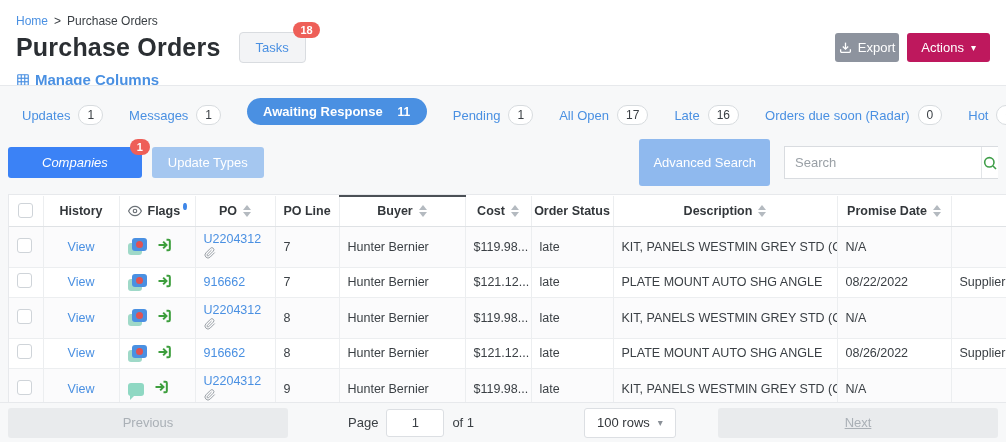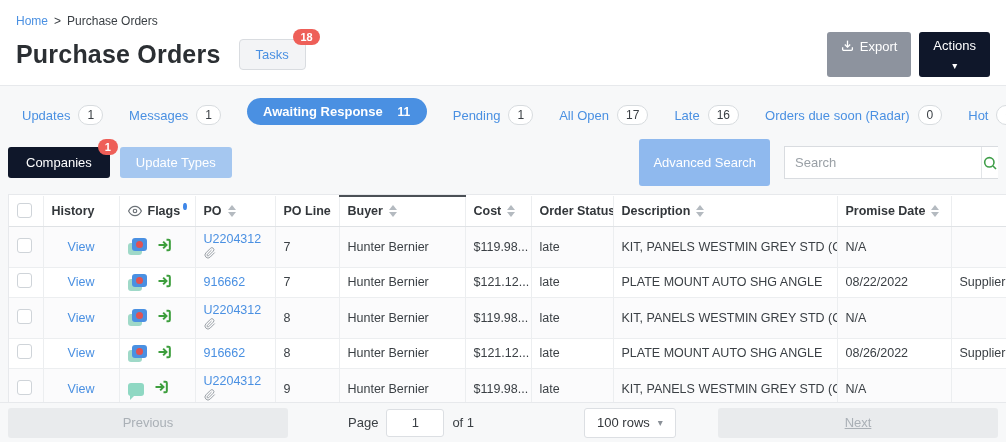--- a/index.html
+++ b/index.html
@@ -12,45 +12,45 @@
   .breadcrumb { font-size:12px; color:#3b4045; display:flex; gap:6px; align-items:center; }
   .breadcrumb .bc-home { color:#4a90e2; cursor:pointer; }
   .title-row { display:flex; align-items:center; margin-top:4px; }
   .page-title { font-size:25px; font-weight:bold; color:#2b2f33; letter-spacing:.2px; }
   .tasks-wrap { position:relative; margin-left:18px; }
   .tasks-btn { background:#f3f4f6; border:1px solid #d9dce0; color:#4a90e2; font-size:13px;
     padding:7px 16px; border-radius:4px; cursor:pointer; }
   .badge { position:absolute; top:-10px; right:-14px; background:#ee5f58; color:#fff;
     font-size:11px; font-weight:bold; border-radius:10px; padding:2px 7px; min-width:14px; text-align:center; }
   .top-actions { margin-left:auto; display:flex; gap:8px; }
-  .btn-export { background:#8d939e; color:#fff; border:none; font-size:13px; padding:7px 14px;
-    border-radius:3px; cursor:pointer; display:flex; gap:6px; }
-  .btn-actions { background:#0f172a; color:#fff; border:none; font-size:13px; padding:6px 14px;
-    border-radius:3px; cursor:pointer; display:flex; align-items:center; gap:7px;flex-direction:column; }
+  .btn-export { background:#8d939e; color:#fff; border:none; font-size:13px; padding:7px 4px;
+    border-radius:3px; cursor:pointer; display:flex; align-items:center; gap:6px; }
+  .btn-actions { background:#be185d; color:#fff; border:none; font-size:13px; padding:6px 14px;
+    border-radius:3px; cursor:pointer; display:flex; align-items:center; gap:7px; }
   .chev { font-size:10px; }
   .manage-cols { display:flex; align-items:center; gap:5px; color:#4a90e2; font-size:15px;
     font-weight:bold; margin-top:8px; cursor:pointer; width:max-content; }
 
   
   .panel { position:absolute; left:0; right:0; top:85px; bottom:0; background:#f7f8f9;
     border-top:1px solid #e7e9ec; }
 
   
   .tabs { display:flex; align-items:flex-end; gap:26px; padding:12px 16px 10px 22px; font-size:13px; }
   .tab { display:flex; align-items:center; gap:8px; color:#4a90e2; cursor:pointer; white-space:nowrap; }
   .tab .count { background:#fff; border:1px solid #d8dcdf; color:#3b4045; border-radius:11px;
     font-size:12px; padding:2px 8px; min-width:14px; text-align:center; }
   .tab.active { background:#4a90e2; color:#fff; border-radius:15px; padding:6px 16px; font-weight:bold; gap:14px; }
   .tab.active .count { background:transparent; border:none; color:#fff; padding:0; font-weight:bold; }
 
   
   .toolbar { display:flex; align-items:center; padding:4px 8px 8px 8px; }
   .btn-companies-wrap { position:relative; }
-  .btn-companies { background:#0f172a; color:#fff; border:none; font-size:13px; padding:8px 18px;
-    border-radius:3px; cursor:pointer; }
+  .btn-companies { background:#3b82f6; color:#fff; border:none; font-size:13px; padding:8px 34px;
+    border-radius:3px; cursor:pointer;font-style:italic; }
   .btn-companies-wrap .badge { top:-8px; right:-8px; }
   .btn-updtypes { background:#a5c7f0; color:#fff; border:none; font-size:13px; padding:8px 16px;
     border-radius:3px; margin-left:10px; cursor:pointer; }
   .search-group { margin-left:auto; display:flex; align-items:center; }
   .btn-advsearch { background:#8fb9ee; color:#fff; border:none; font-size:13px; padding:16px 14px;
     border-radius:3px; cursor:pointer; margin-right:14px; }
   .search-box { display:flex; border:1px solid #d9dce0; background:#fff; height:33px; width:214px; }
   .search-input { border:none; outline:none; flex:1; padding:0 10px; font-size:13px; color:#3b4045;
     font-family:"Liberation Sans", sans-serif; }
   .search-input::placeholder { color:#9aa0a6; }
@@ -58,21 +58,21 @@
     display:flex; align-items:center; justify-content:center; cursor:pointer; }
 
   
   .table-clip { margin:0 0 0 8px; overflow:hidden; width:998px; background:#fff;
     border:1px solid #e7e9ec; border-right:none; }
   table { border-collapse:collapse; table-layout:fixed; width:1100px; font-size:12.5px; }
   th, td { border-right:1px solid #eceef0; border-bottom:1px solid #eceef0; padding:5px 8px;
     text-align:left; vertical-align:middle; overflow:hidden; white-space:nowrap; }
   thead th { background:#fff; font-weight:bold; color:#33373b; height:30px; border-bottom:1px solid #dfe2e5; }
   th.sorted { border-top:2px solid #4b5056; }
-  .th-inner { display:flex; align-items:center; justify-content:flex-start; gap:6px; }
+  .th-inner { display:flex; align-items:center; justify-content:center; gap:6px; }
   .sort { display:inline-flex; flex-direction:column; gap:2px; }
   .sort i { width:0; height:0; border-left:4px solid transparent; border-right:4px solid transparent; }
   .sort .up { border-bottom:5px solid #b4bac0; }
   .sort .dn { border-top:5px solid #b4bac0; }
   tbody tr:nth-child(odd) td { background:#fbfbfc; }
   tbody tr:nth-child(even) td { background:#fff; }
   td.c-history { text-align:center; }
   .view-link { color:#4a90e2; cursor:pointer; }
   .checkbox { width:15px; height:15px; border:1px solid #cfd4d9; border-radius:3px; background:#fff;
     display:inline-block; cursor:pointer; }

